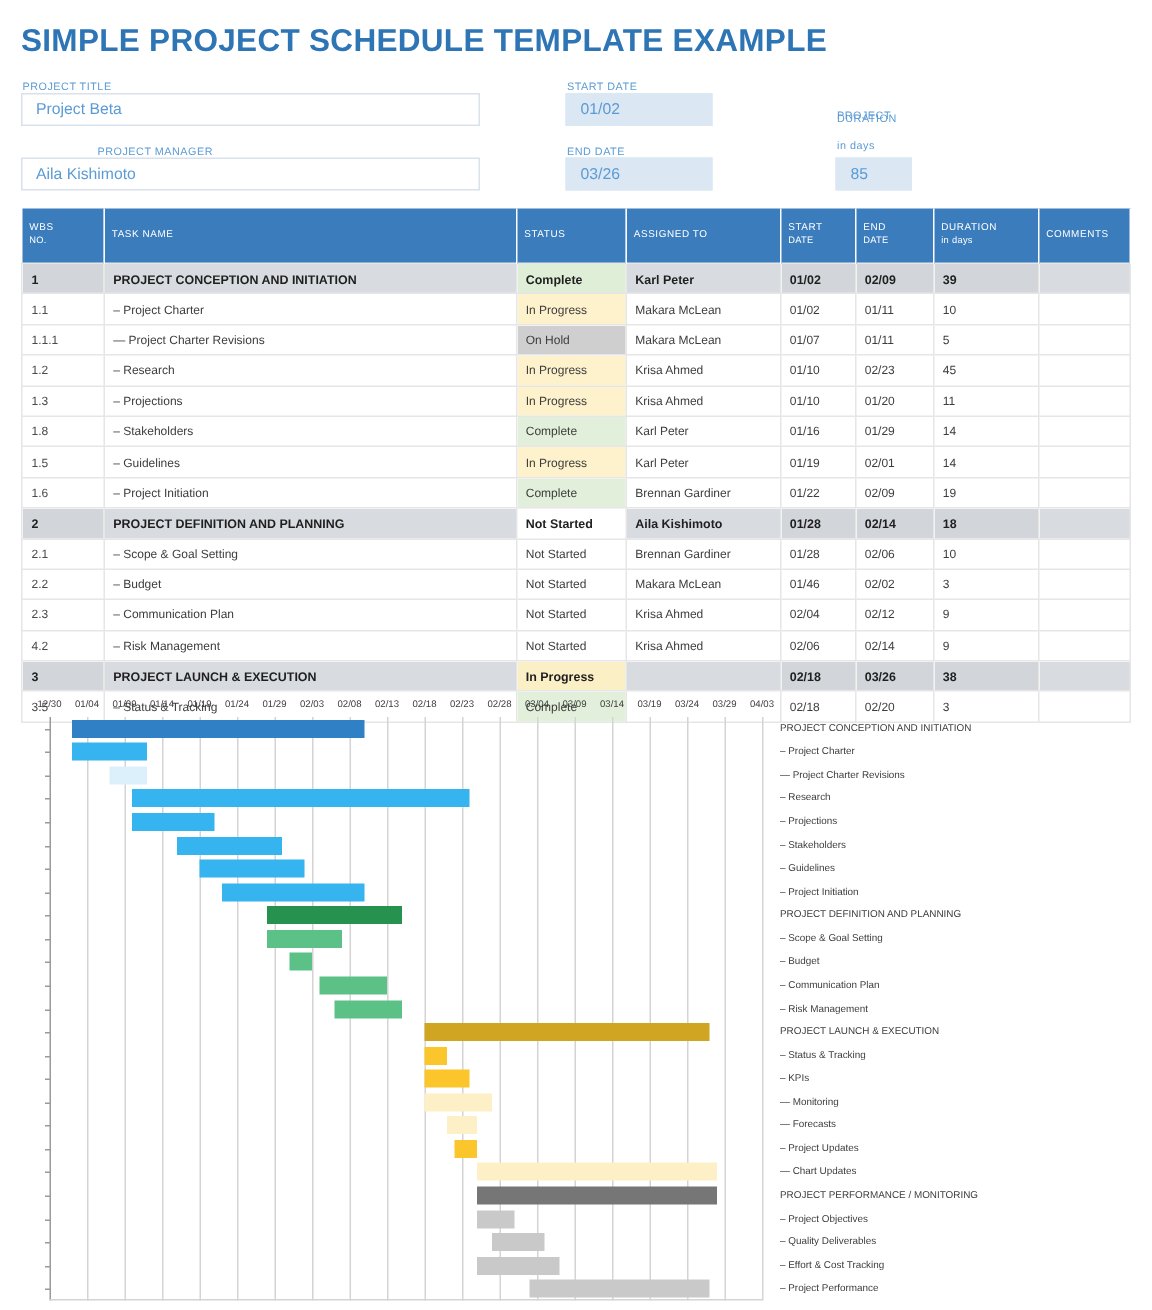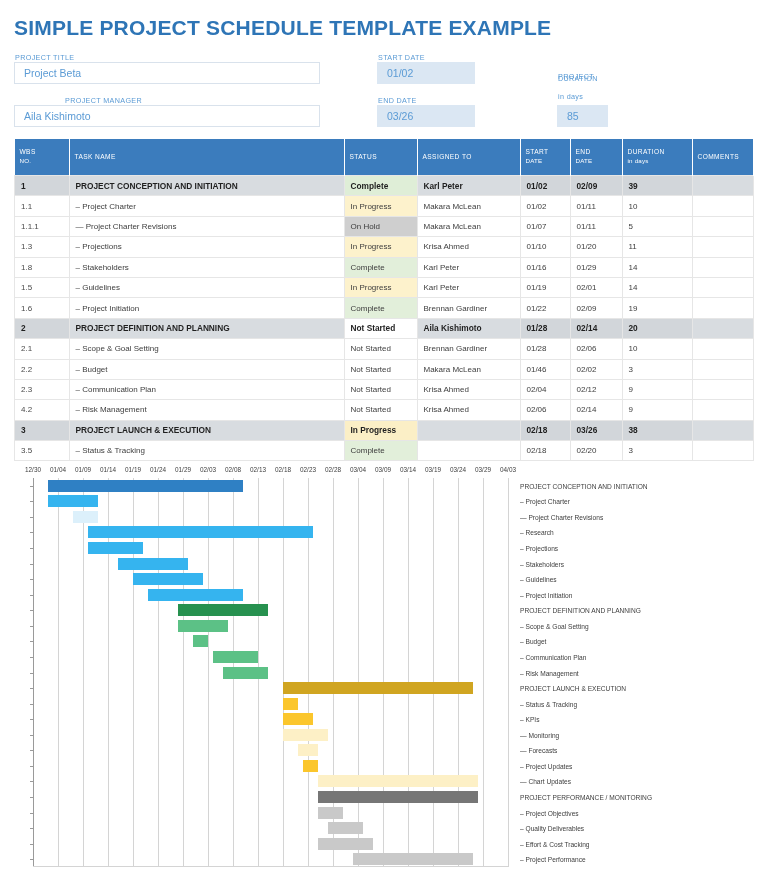--- a/index.html
+++ b/index.html
@@ -169,20 +169,30 @@
           <td class="c-wbs">1.1.1</td>
           <td class="c-task ind2">— Project Charter Revisions</td>
           <td class="c-status st-hold">On Hold</td>
           <td class="c-assign">Makara McLean</td>
           <td class="c-start">01/07</td>
           <td class="c-end">01/11</td>
           <td class="c-dur">5</td>
           <td class="c-comments"></td>
         </tr>
         <tr>
+          <td class="c-wbs">1.2</td>
+          <td class="c-task ind1">– Research</td>
+          <td class="c-status st-progress">In Progress</td>
+          <td class="c-assign">Krisa Ahmed</td>
+          <td class="c-start">01/10</td>
+          <td class="c-end">02/23</td>
+          <td class="c-dur">45</td>
+          <td class="c-comments"></td>
+        </tr>
+        <tr>
           <td class="c-wbs">1.3</td>
           <td class="c-task ind1">– Projections</td>
           <td class="c-status st-progress">In Progress</td>
           <td class="c-assign">Krisa Ahmed</td>
           <td class="c-start">01/10</td>
           <td class="c-end">01/20</td>
           <td class="c-dur">11</td>
           <td class="c-comments"></td>
         </tr>
         <tr>
@@ -215,21 +225,21 @@
           <td class="c-dur">19</td>
           <td class="c-comments"></td>
         </tr>
         <tr class="lvl1">
           <td class="c-wbs">2</td>
           <td class="c-task ">PROJECT DEFINITION AND PLANNING</td>
           <td class="c-status st-notstarted">Not Started</td>
           <td class="c-assign">Aila Kishimoto</td>
           <td class="c-start">01/28</td>
           <td class="c-end">02/14</td>
-          <td class="c-dur">20</td>
+          <td class="c-dur">18</td>
           <td class="c-comments"></td>
         </tr>
         <tr>
           <td class="c-wbs">2.1</td>
           <td class="c-task ind1">– Scope &amp; Goal Setting</td>
           <td class="c-status st-notstarted">Not Started</td>
           <td class="c-assign">Brennan Gardiner</td>
           <td class="c-start">01/28</td>
           <td class="c-end">02/06</td>
           <td class="c-dur">10</td>

